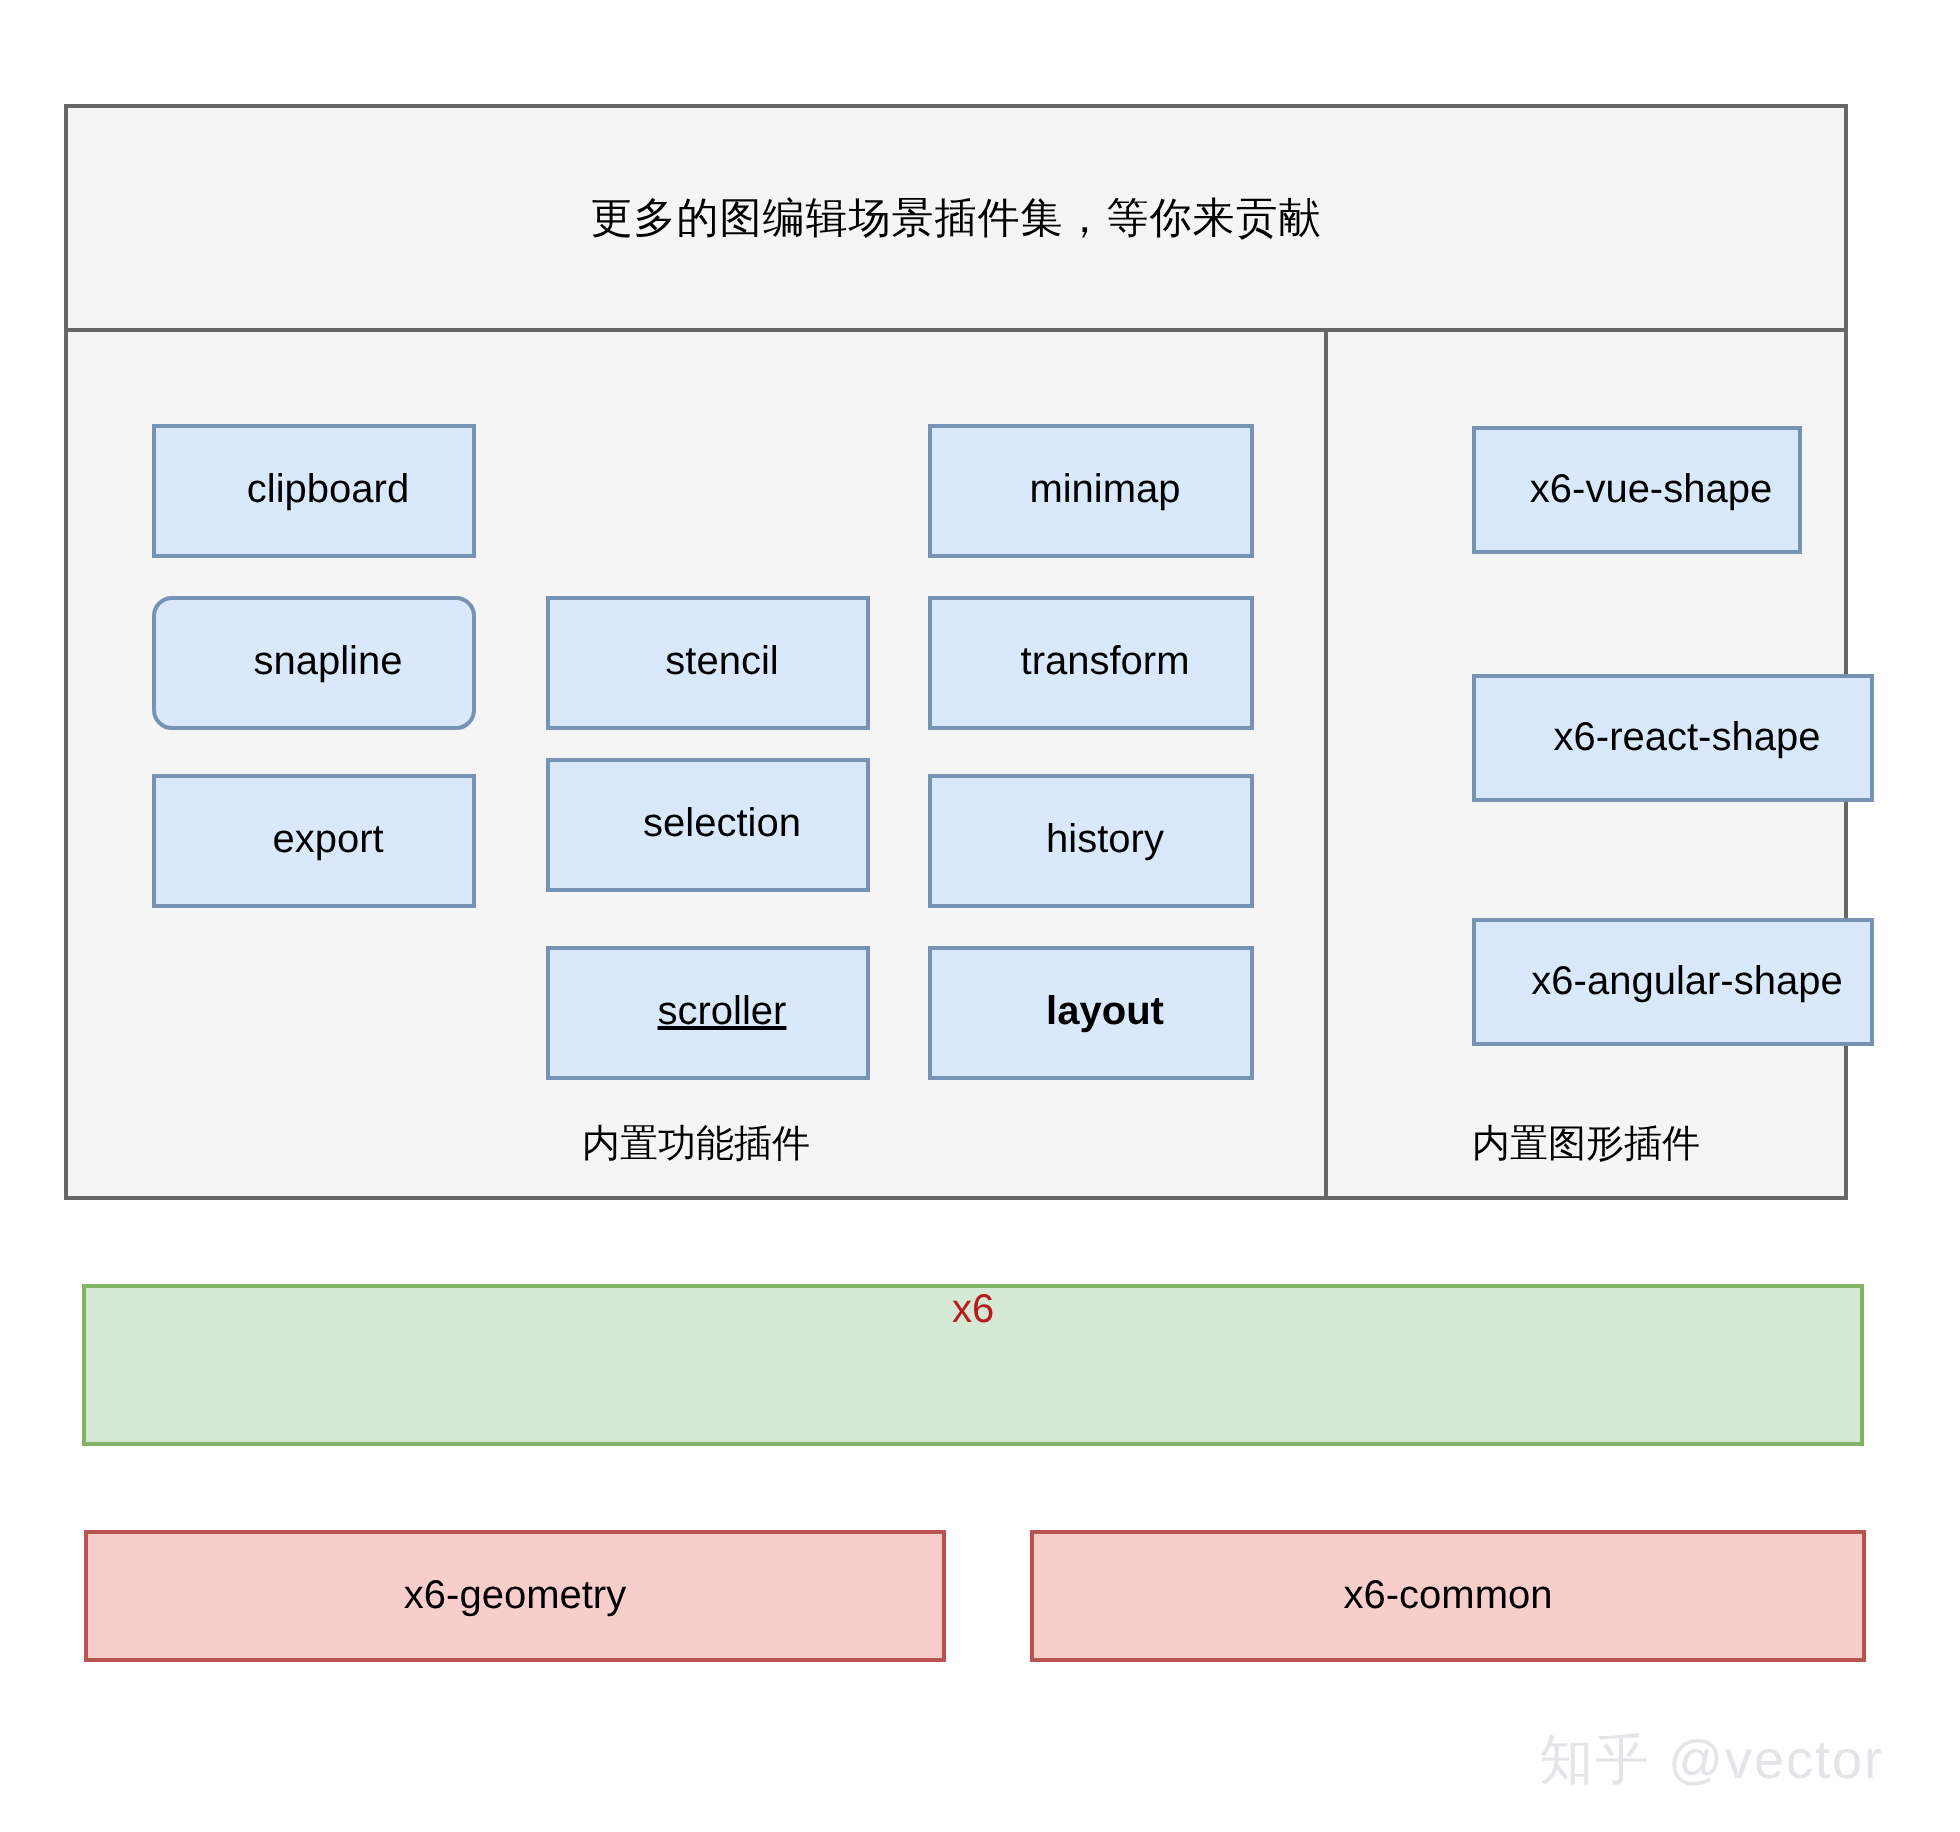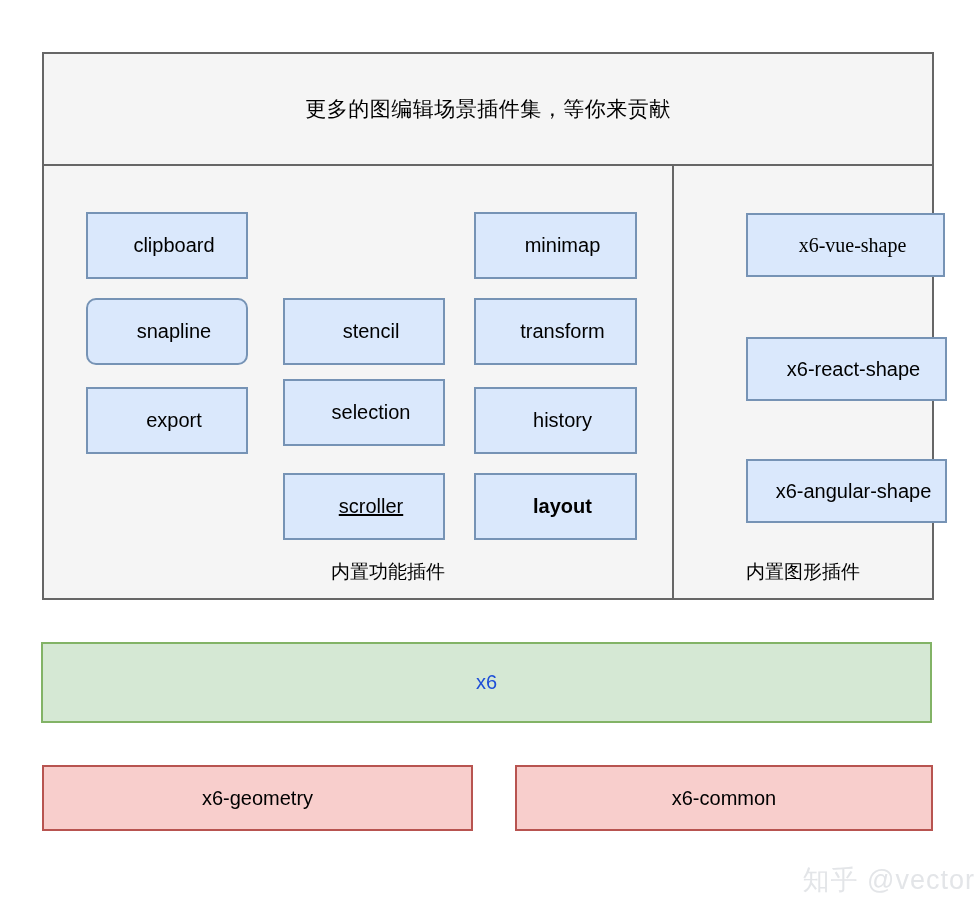--- a/index.html
+++ b/index.html
@@ -18,21 +18,21 @@
   .canvas {
     position: absolute;
     left: 0; top: 0;
     width: 980px;
     height: 916px;
   }
 
   
   .plugin-frame {
     position: absolute;
-    left: 42px;
+    left: 32px;
     top: 52px;
     width: 892px;
     height: 548px;
     background: #f5f5f5;
     border: 2px solid #666666;
     box-sizing: border-box;
   }
 
   .frame-header {
     position: absolute;
@@ -116,43 +116,43 @@
   .n-transform { left: 430px; top: 132px; width: 163px; height: 67px; }
 
   .n-export    { left: 42px;  top: 221px; width: 162px; height: 67px; }
   .n-selection { left: 239px; top: 213px; width: 162px; height: 67px; }
   .n-history   { left: 430px; top: 221px; width: 163px; height: 67px; }
 
   .n-keyboard  { left: 42px;  top: 307px; width: 162px; height: 67px; }
   .n-scroller  { left: 239px; top: 307px; width: 162px; height: 67px; text-decoration: underline; }
   .n-layout    { left: 430px; top: 307px; width: 163px; height: 67px; font-weight: bold; }
 
-  .caption-left  { top: 393px; padding-left: 30px; }
+  .caption-left  { top: 393px; }
   .caption-right { top: 393px; }
 
   
-  .n-vue     { left: 72px; top: 47px;  width: 199px; height: 64px; font-family: Liberation Serif, serif; }
+  .n-vue     { left: 72px; top: 47px;  width: 165px; height: 64px; }
   .n-react   { left: 72px; top: 171px; width: 201px; height: 64px; }
   .n-angular { left: 72px; top: 293px; width: 201px; height: 64px; }
 
   
   .green-bar {
     position: absolute;
     left: 41px;
     top: 642px;
     width: 891px;
     height: 81px;
     background: #d5e8d4;
     border: 2px solid #82b366;
     box-sizing: border-box;
     display: flex;
-    align-items: center;
+    align-items: flex-start;
     justify-content: center;
     font-size: 20px;
-    color: #1d4ed8;
+    color: #b91c1c;
   }
 
   
   .red-bar {
     position: absolute;
     top: 765px;
     height: 66px;
     background: #f8cecc;
     border: 2px solid #b85450;
     box-sizing: border-box;
@@ -161,21 +161,21 @@
     justify-content: center;
     font-size: 20px;
     color: #000000;
   }
   .red-left  { left: 42px;  width: 431px; }
   .red-right { left: 515px; width: 418px; }
 
   
   .watermark {
     position: absolute;
-    right: 5px;
+    right: 38px;
     bottom: 18px;
     font-size: 27px;
     color: #e3e5e8;
     letter-spacing: 1px;
     white-space: nowrap;
     user-select: none;
   }
 </style>
 </head>
 <body>

